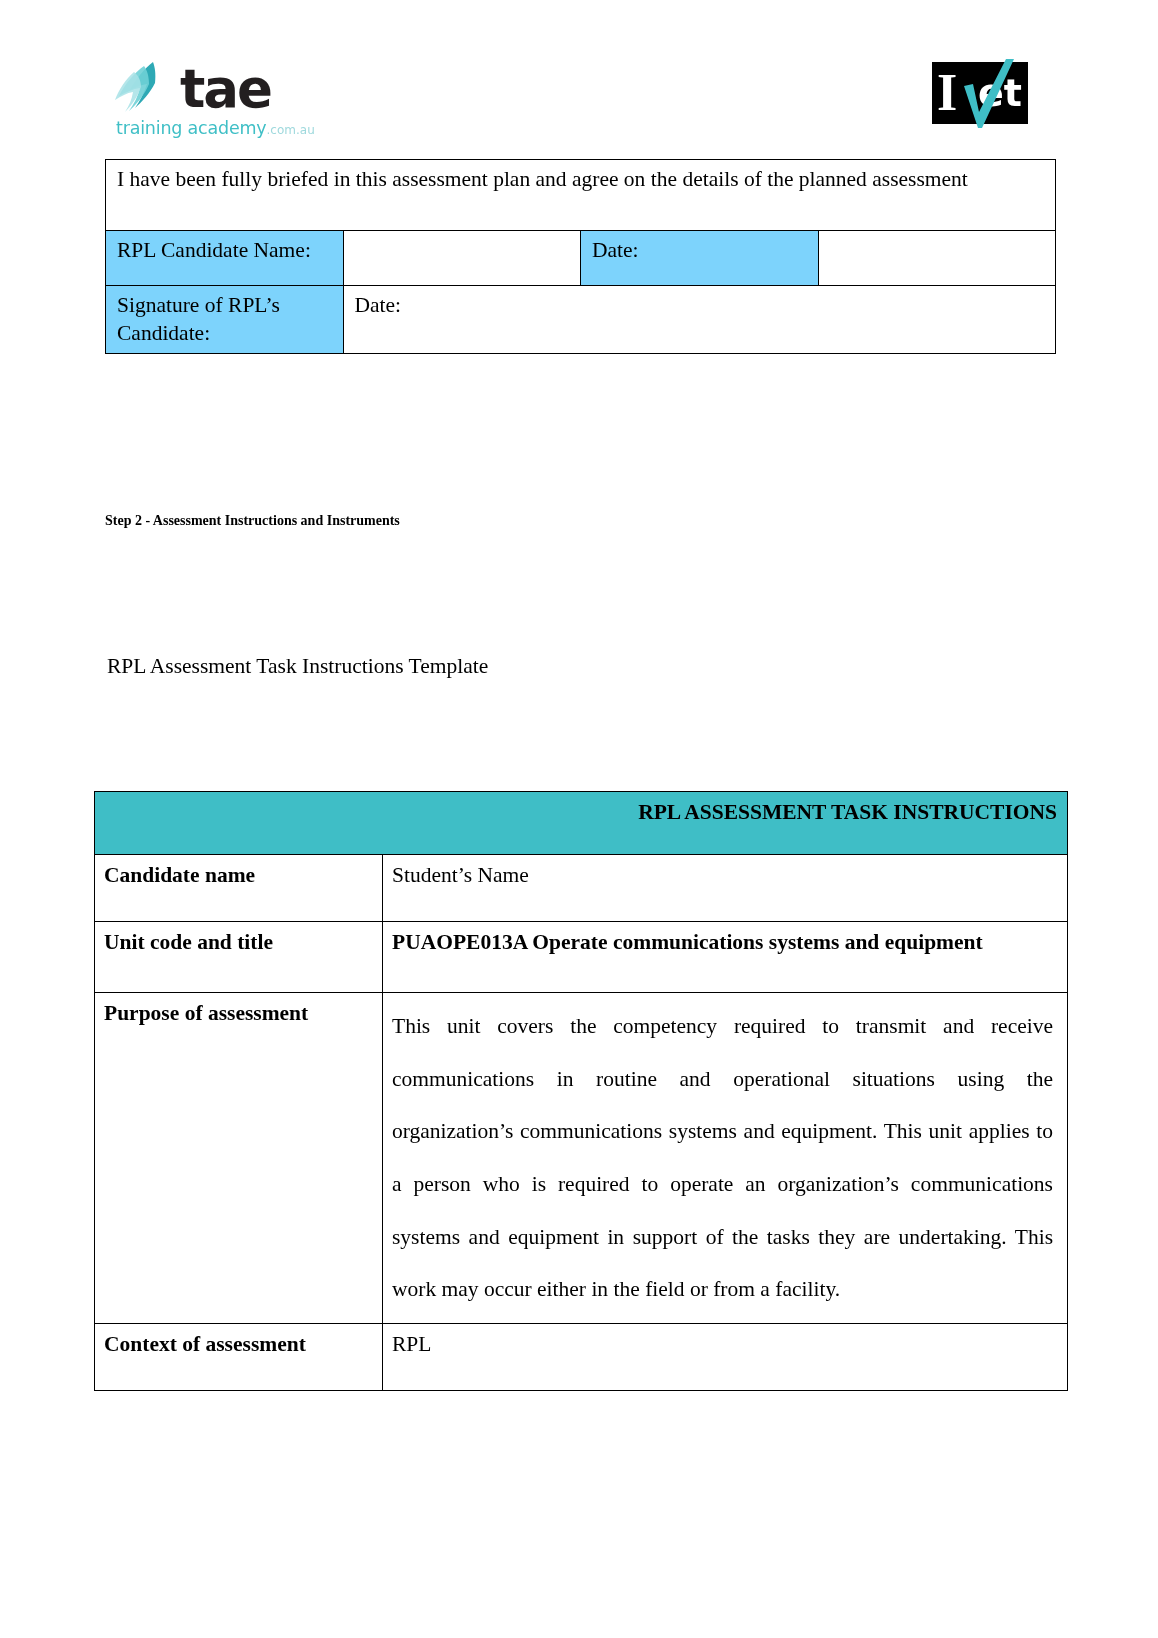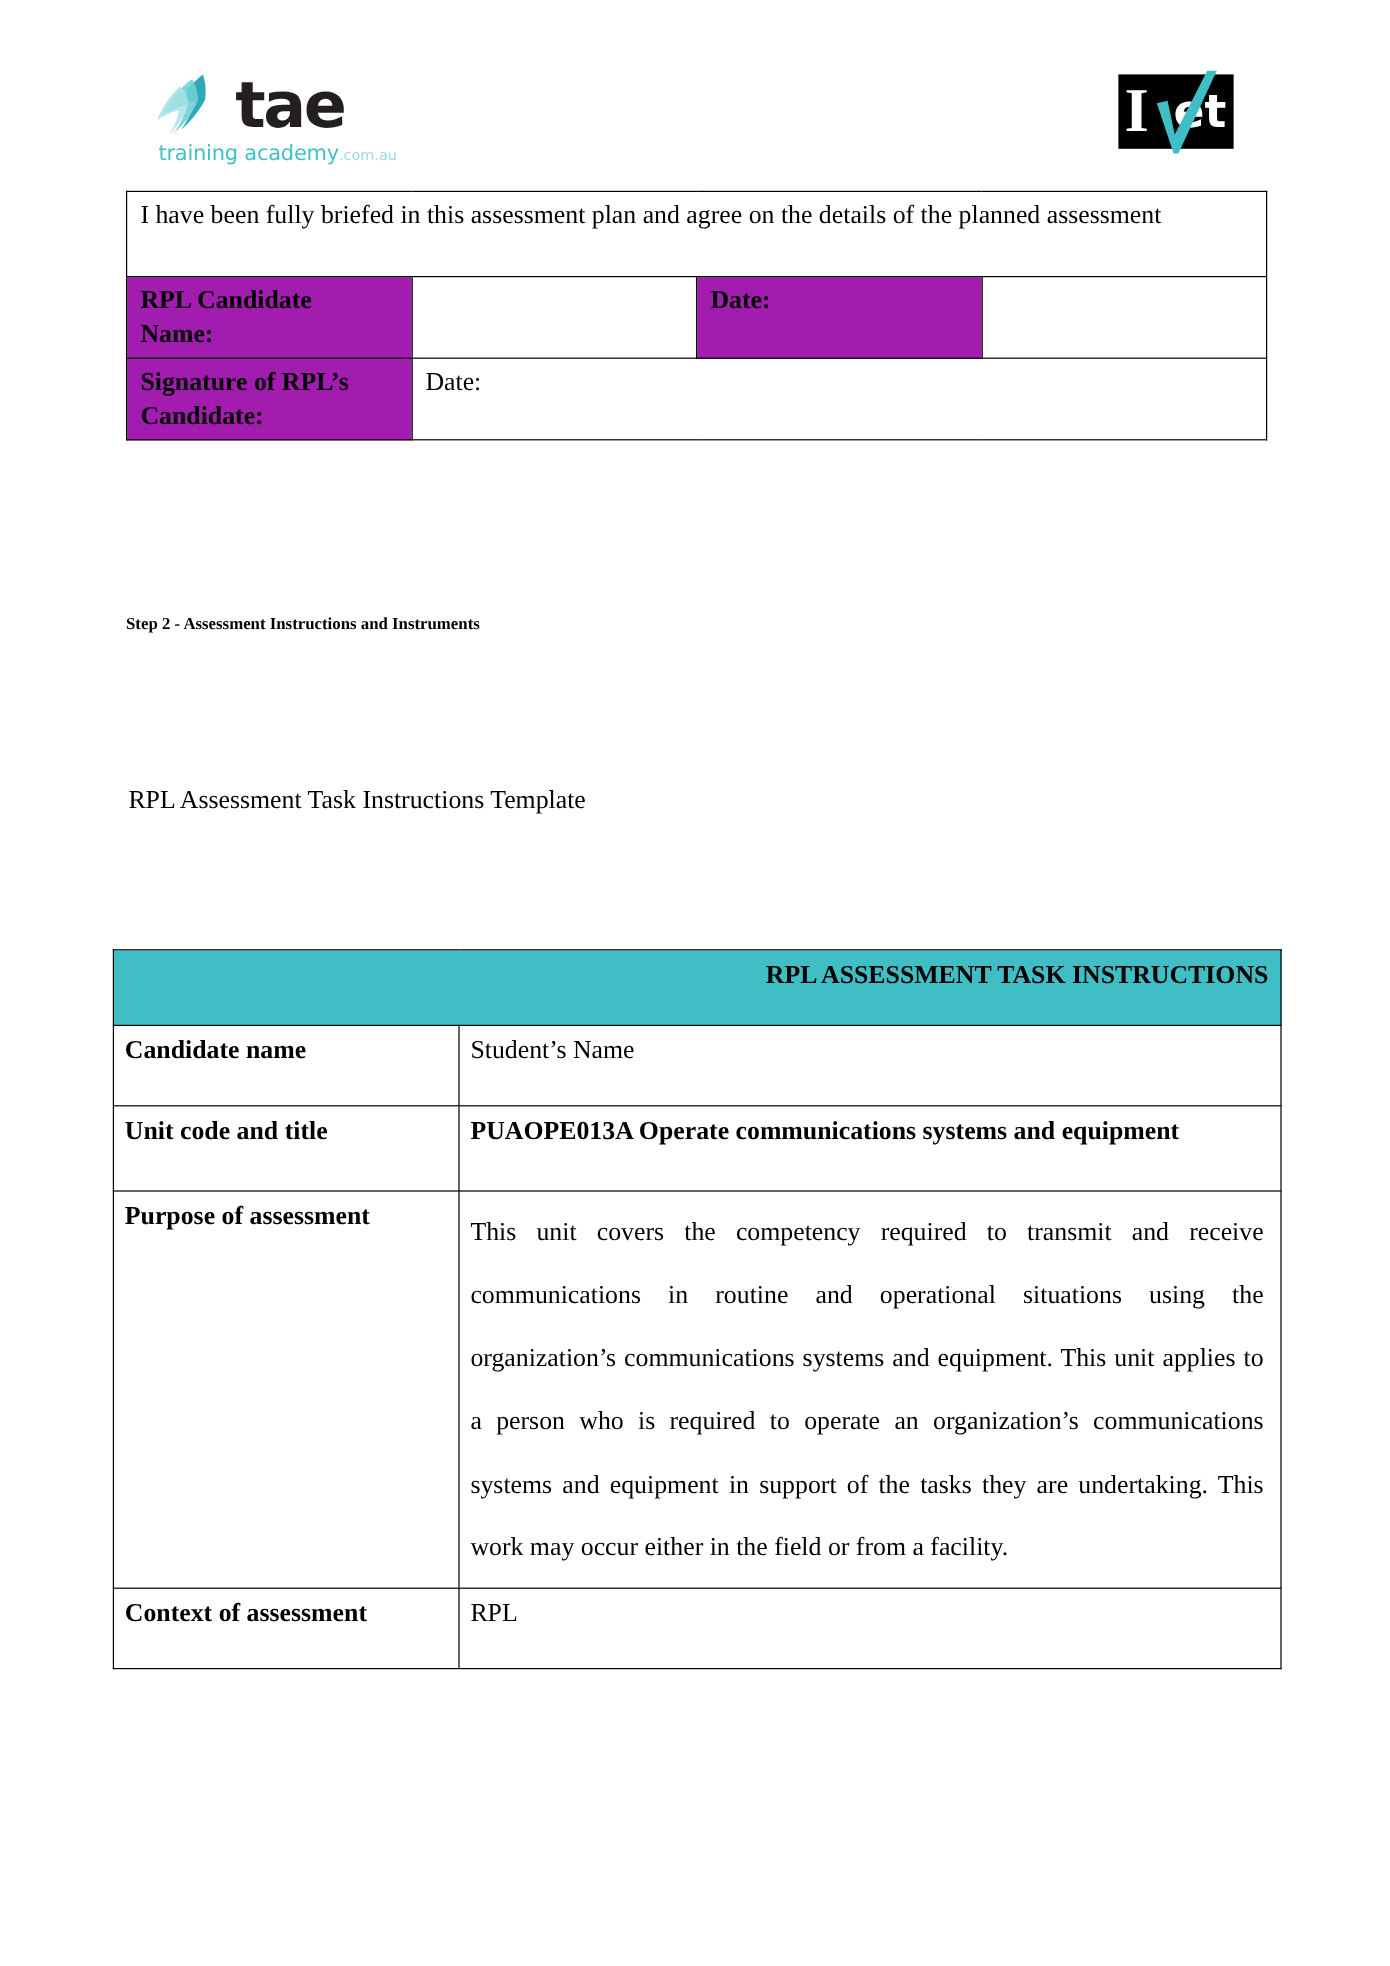--- a/index.html
+++ b/index.html
@@ -20,21 +20,21 @@
     position: relative;
     width: 1158px;
     height: 1638px;
     background: #ffffff;
   }
 
   
   .header {
     position: absolute;
     top: 52px;
-    left: 16px;
+    left: 0;
     right: 0;
     height: 96px;
   }
 
   .logo-tae {
     position: absolute;
     left: 112px;
     top: 8px;
     width: 260px;
     height: 88px;
@@ -133,21 +133,21 @@
   
   #table-briefing {
     left: 105px;
     top: 159px;
     width: 951px;
   }
   #table-briefing td { height: 26px; }
   .t1-statement { height: 58px !important; }
   .t1-row2 td { height: 42px !important; }
   .t1-row3 td { height: 48px !important; }
-  .teal { background: #a21caf; font-weight: bold; }
+  .teal { background: #7dd3fc; }
 
   
   .step-heading {
     position: absolute;
     left: 105px;
     top: 513px;
     font-size: 14px;
     font-weight: bold;
     white-space: nowrap;
   }

